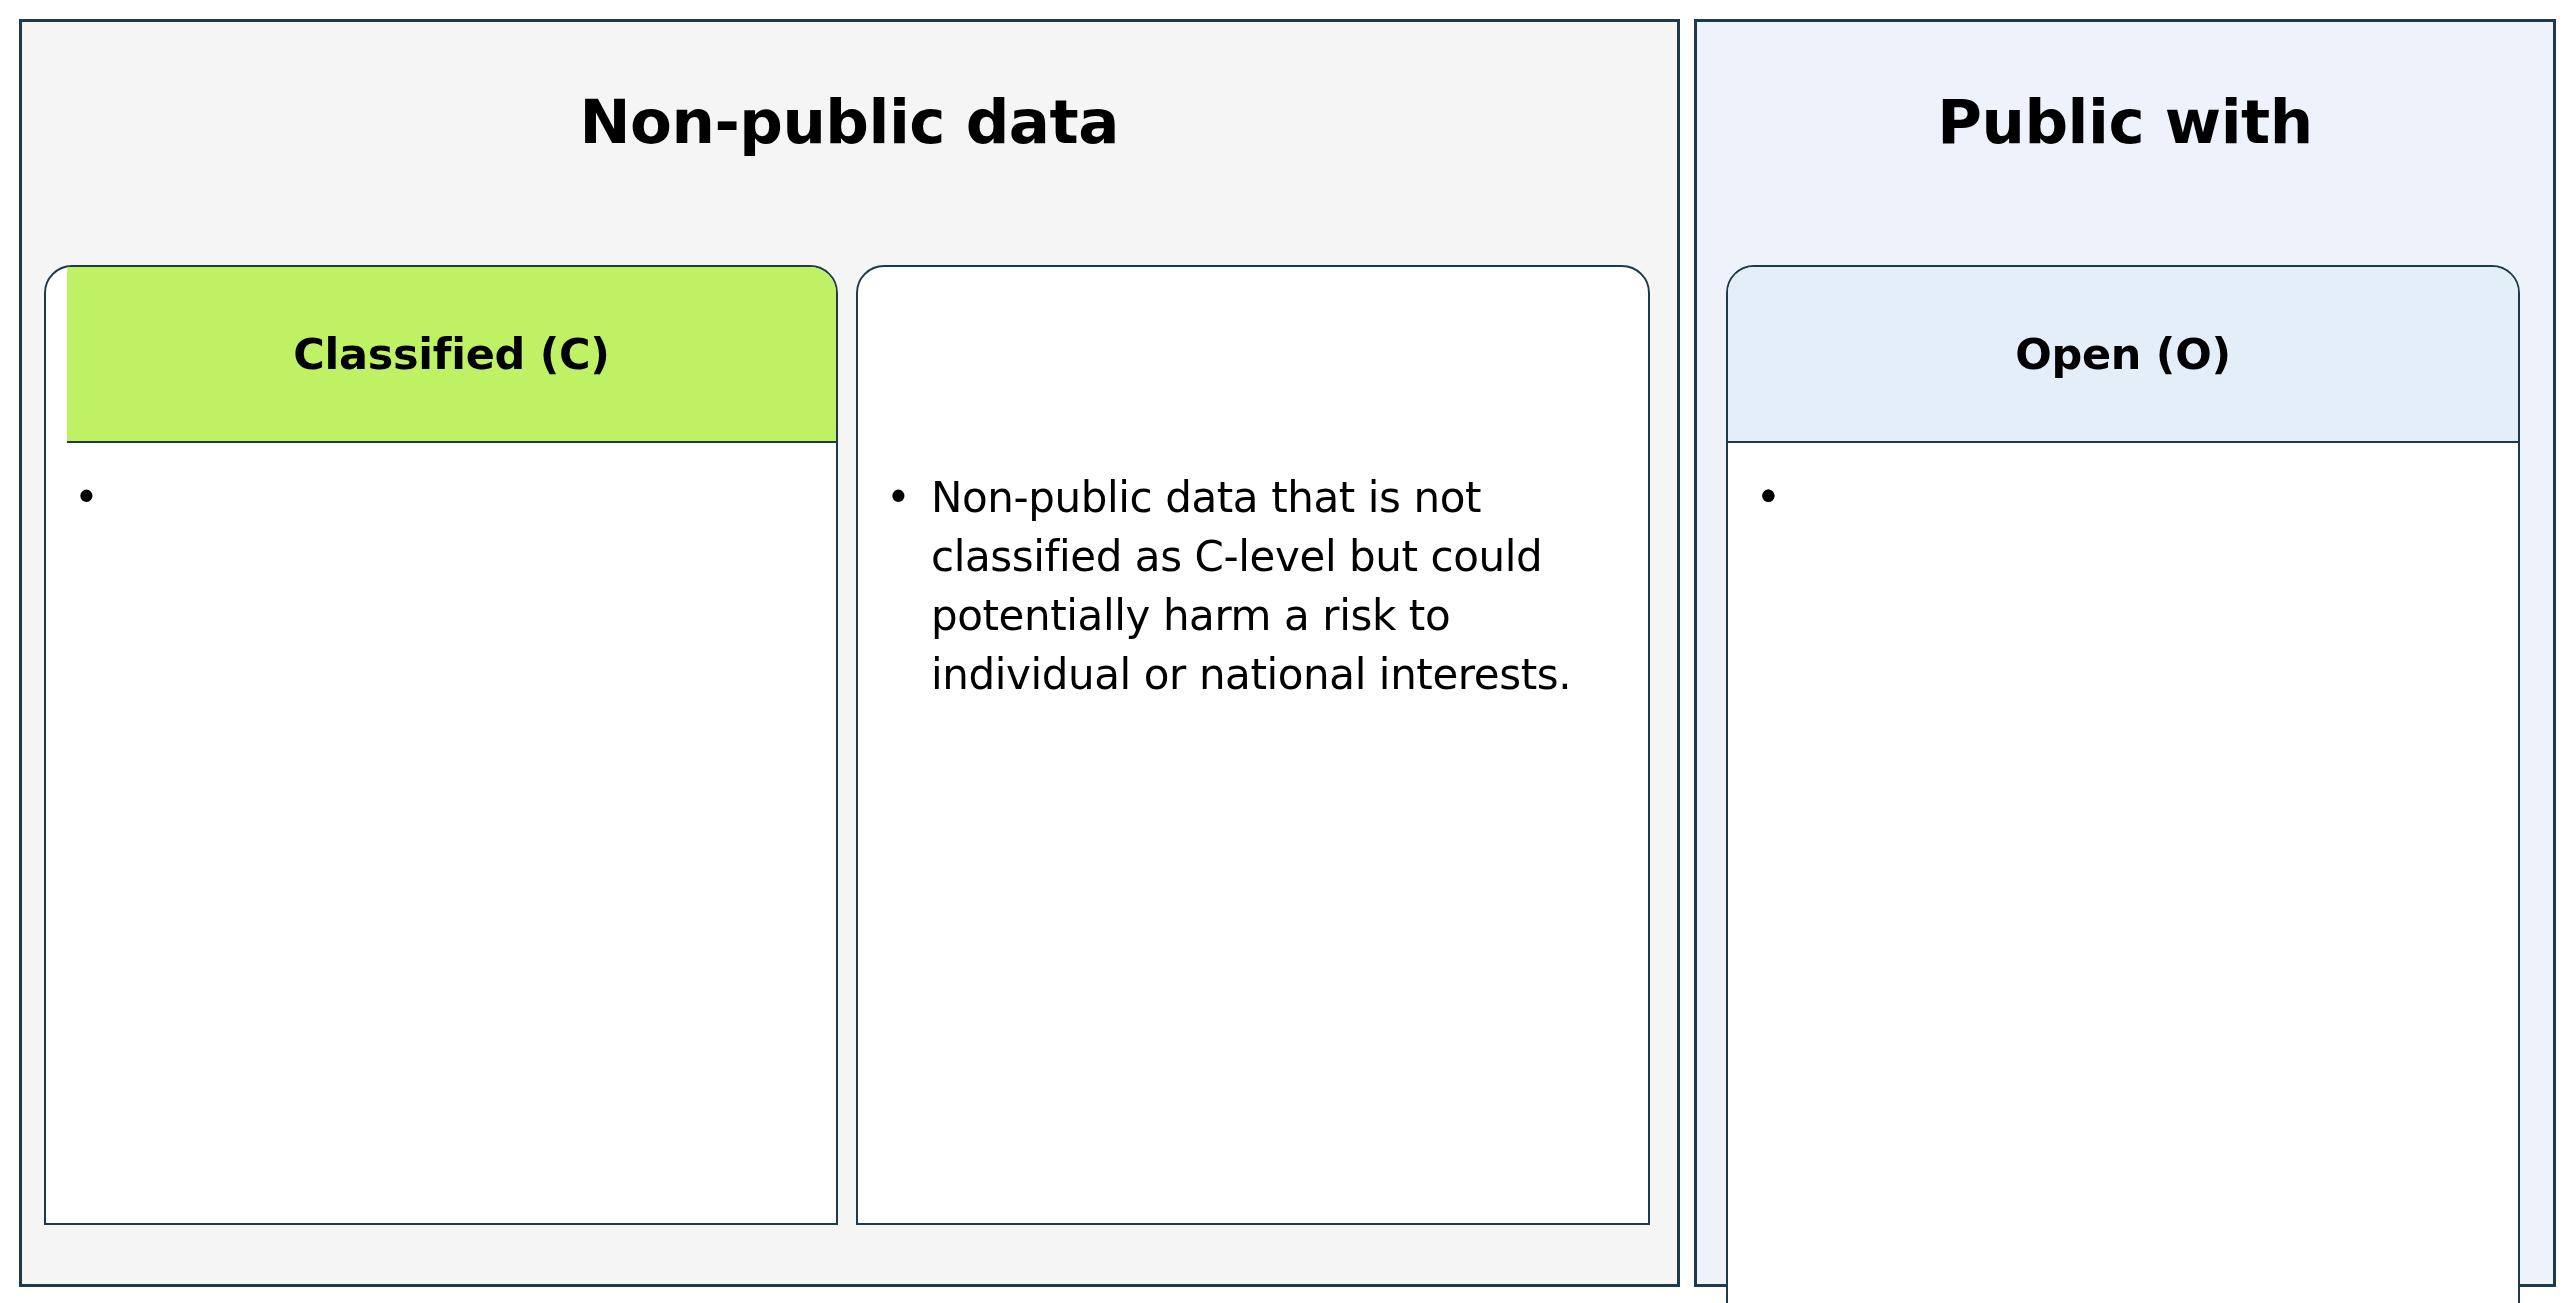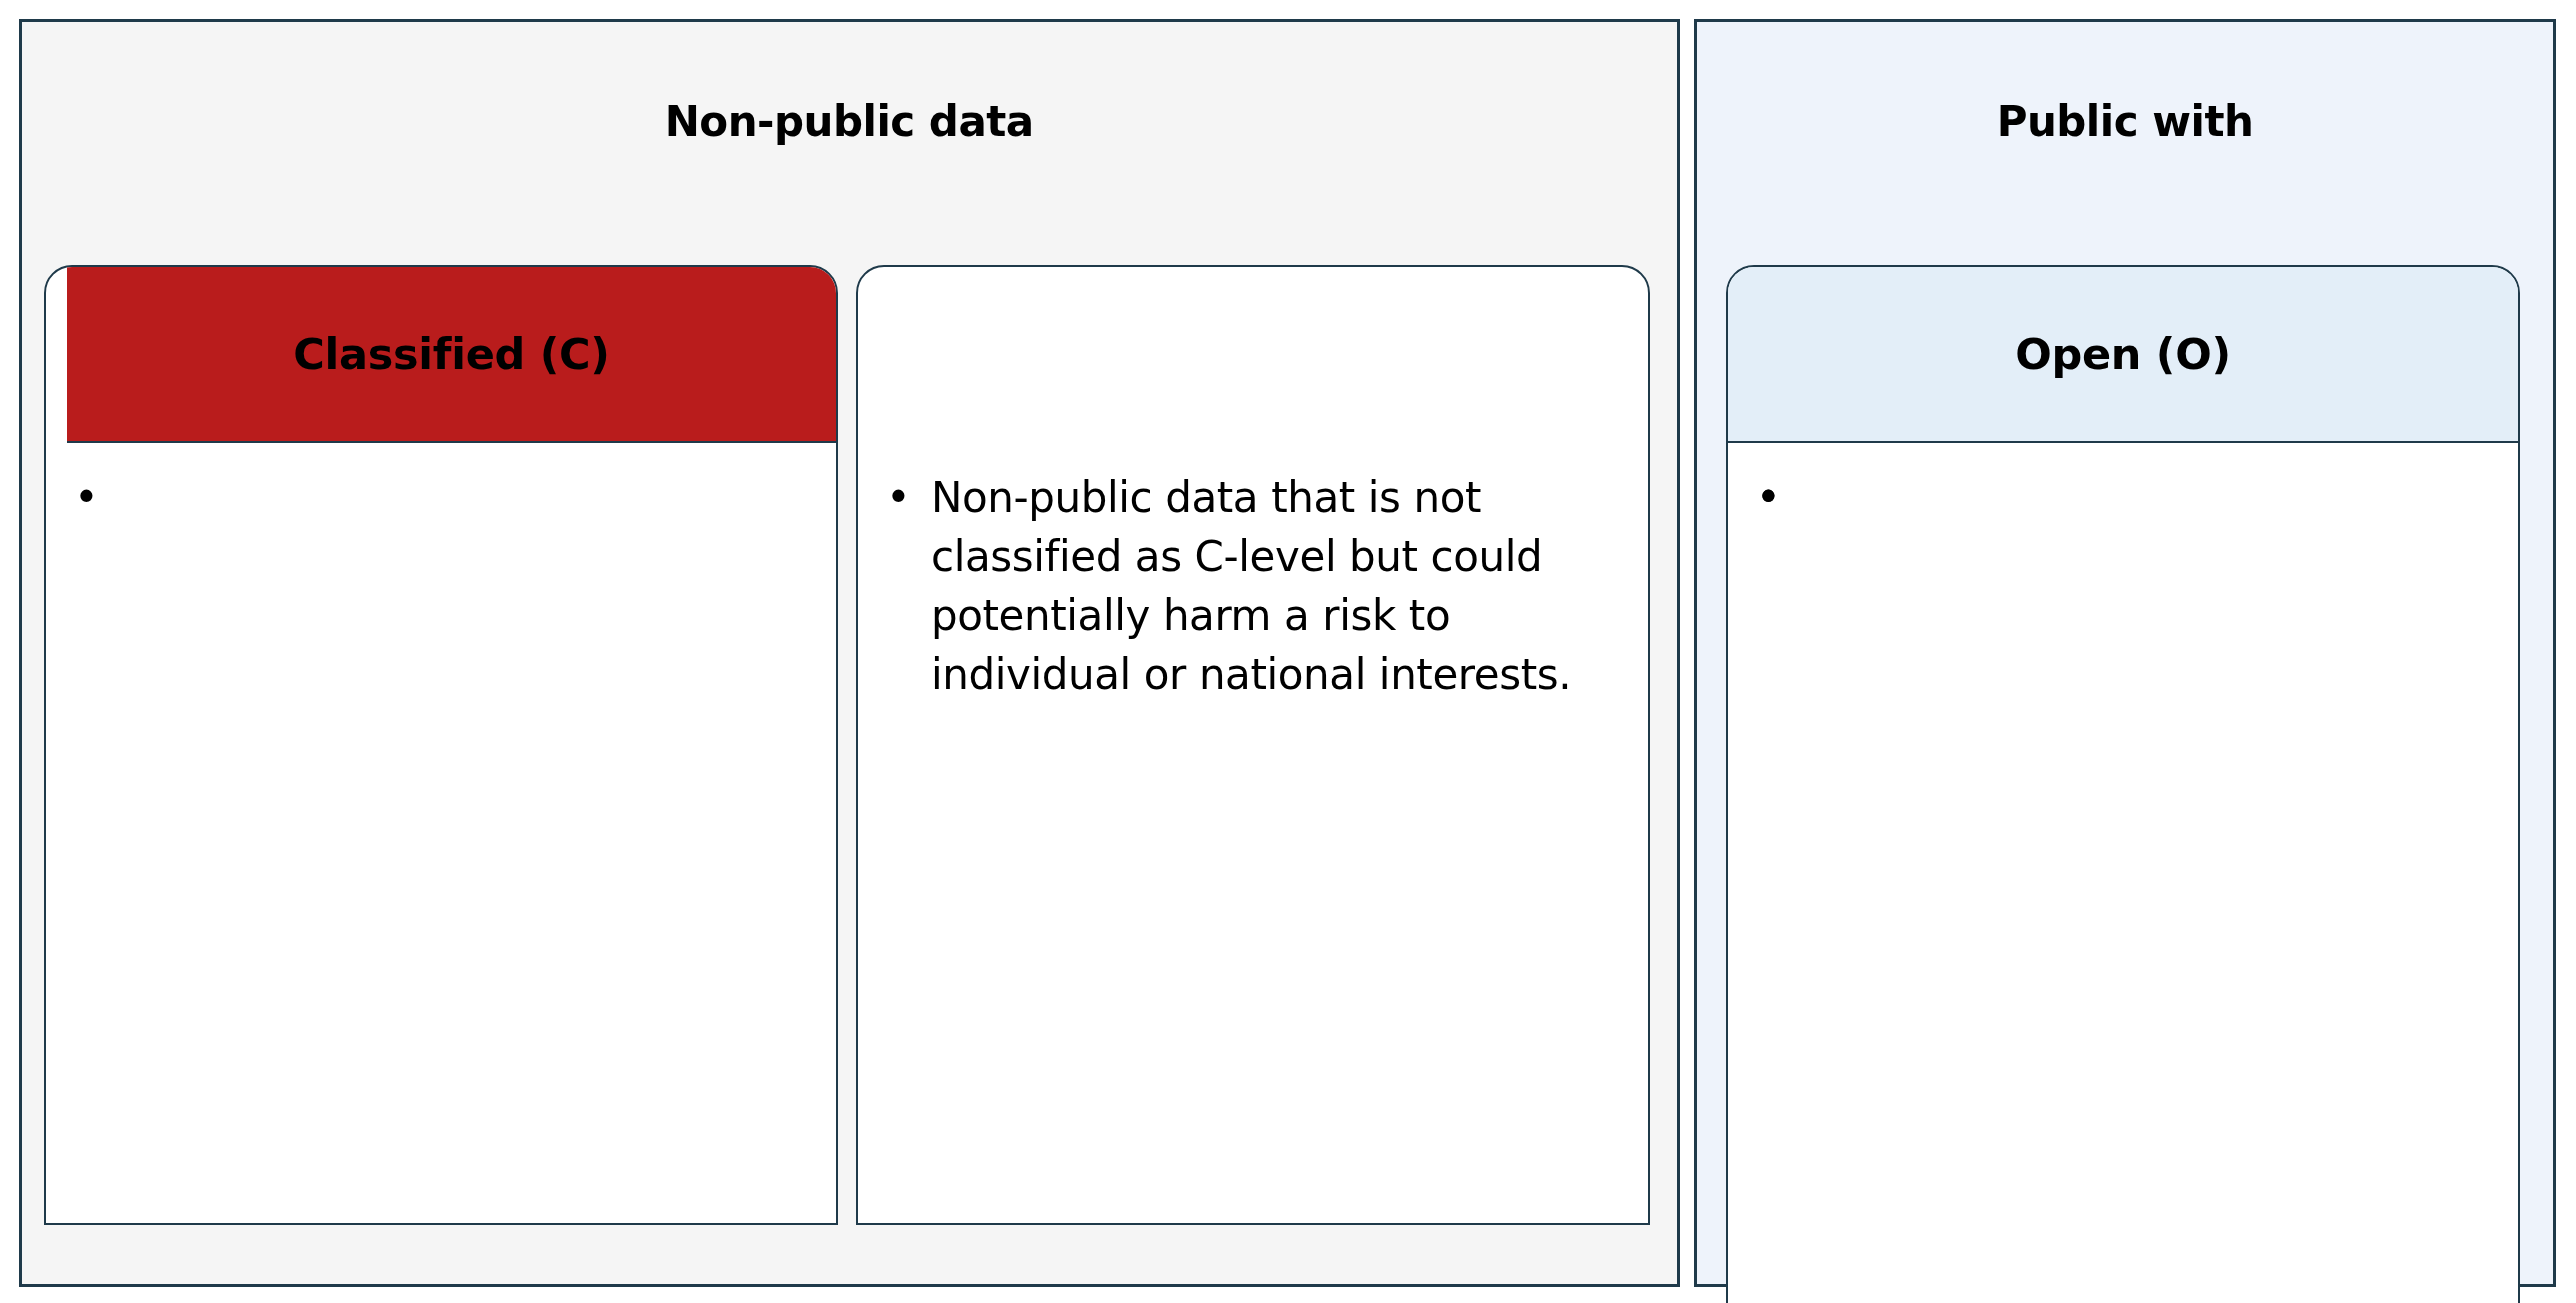--- a/index.html
+++ b/index.html
@@ -20,21 +20,21 @@
       box-sizing: border-box;
       border: 3.7px solid #1f3a4a;
     }
     .panel-title {
       position: absolute;
       left: 0;
       right: 0;
       top: 62px;
       text-align: center;
       font-weight: bold;
-      font-size: 42px;
+      font-size: 61px;
       line-height: 75px;
       letter-spacing: -0.5px;
     }
     .card {
       position: absolute;
       box-sizing: border-box;
       border: 2.8px solid #1f3a4a;
       border-radius: 28px 28px 0 0;
       background: #ffffff;
       overflow: hidden;
@@ -84,21 +84,21 @@
     }
   </style>
 </head>
 <body>
 
 <div class="panel" style="left:18.7px; top:18.7px; width:1661px; height:1268px; background:#f5f5f5;">
   <div class="panel-title">Non-public data</div>
 </div>
 
 <div class="card" style="left:44px; top:265px; width:794px; height:960px;">
-  <div class="card-header" style="background:#b91c1c;margin-left:21px;">
+  <div class="card-header" style="background:#bef264;margin-left:21px;">
     <span>Classified (C)</span>
   </div>
   <div class="card-body">
     <ul class="bullet-list">
       <li class="bullet-item">
         <span class="bullet-dot">•</span>
       </li>
     </ul>
   </div>
 </div>

